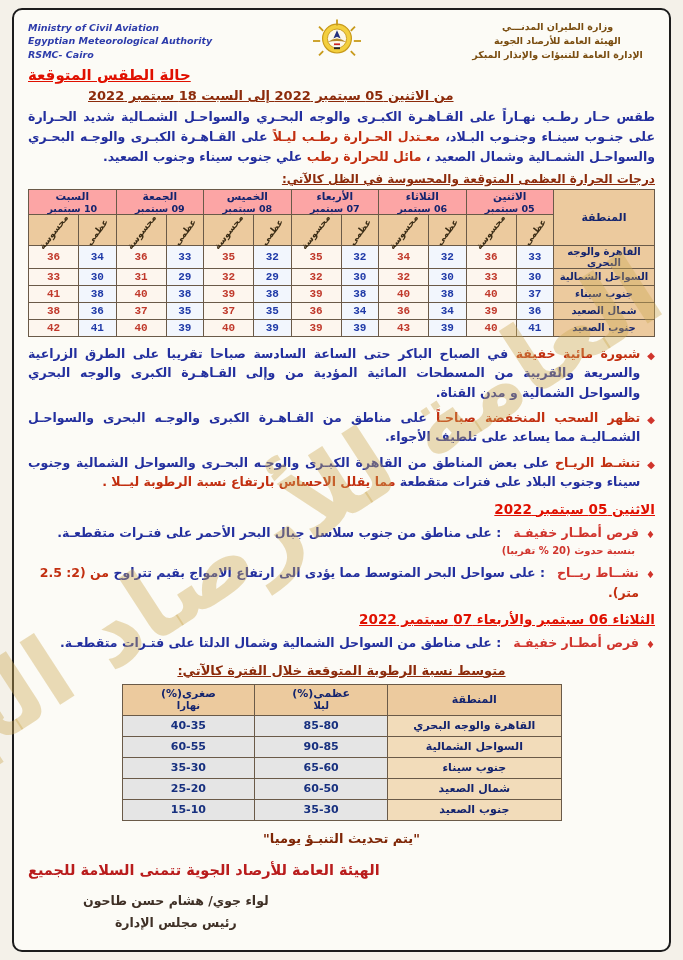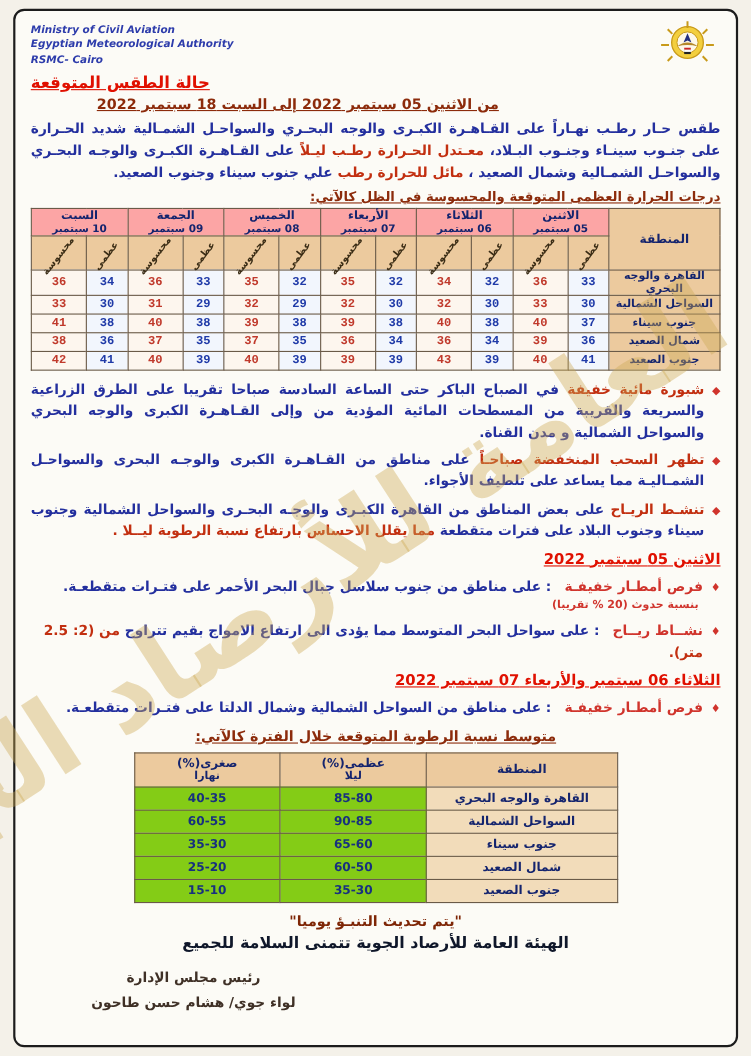--- a/index.html
+++ b/index.html
@@ -58,24 +58,24 @@
   .item-label{color:#d0342c;}
   .item-text{margin-right:12px;}
   .item-note{color:#d0342c;font-size:10px;margin-right:4px;margin-top:1px;}
   
   .hcaption{text-align:center;color:#8c2b0b;font-weight:bold;font-size:13px;text-decoration:underline;margin:10px 0 6px;}
   .hum-table{width:440px;margin:0 auto;font-size:11px;}
   .hum-table th,.hum-table td{border:1px solid #6a5a48;text-align:center;}
   .hum-h{background:#ecca9e;color:#14246e;font-weight:bold;padding:2px 4px;line-height:1.25;}
   .hum-sub{font-size:10px;}
   .hum-region{background:#f2dcba;color:#14246e;font-weight:bold;padding:1px 4px;height:18px;}
-  .hum-val{color:#17307f;font-weight:bold;background:#84cc16;}
+  .hum-val{color:#17307f;font-weight:bold;background:#e5e5e5;}
   
   .foot-quote{text-align:center;color:#7e2606;font-weight:bold;font-size:13px;margin-top:10px;}
-  .foot-wish{text-align:center;color:#0f172a;font-weight:bold;font-size:14.5px;margin-top:4px;}
+  .foot-wish{text-align:left;color:#b91c1c;font-weight:bold;font-size:14.5px;margin-top:16px;}
   .signature{width:fit-content;margin:12px auto 0 55px;text-align:center;color:#3f3026;font-weight:bold;font-size:12.5px;line-height:1.75;}
 </style>
 </head>
 <body>
 
 <div class="frame">
 
   <div class="watermark">الهيئة العامة للأرصاد الجوية</div>
 
   <div class="content">
@@ -97,20 +97,25 @@
             <line x1="20" y1="62" x2="27" y2="55"></line>
           <line x1="80" y1="62" x2="73" y2="55"></line>
         </g>
         <circle cx="50" cy="34" r="16" fill="#fdf8e8" stroke="#c89a1a" stroke-width="1.5"></circle>
         <path d="M50,20 L44,34 L50,31 L56,34 Z" fill="#24307e"></path>
         <path d="M34,40 Q50,28 66,40 Q50,36 34,40 Z" fill="#b5892a"></path>
         <rect x="45" y="42" width="10" height="3.2" fill="#cc2222"></rect>
         <rect x="45" y="45.2" width="10" height="3.2" fill="#ffffff" stroke="#bbb" stroke-width="0.4"></rect>
         <rect x="45" y="48.4" width="10" height="3.2" fill="#222222"></rect>
       </svg>
+      <div class="hdr-ar">
+        <div>وزارة الطيران المدنـــي</div>
+        <div>الهيئة العامة للأرصاد الجوية</div>
+        <div>الإدارة العامة للتنبؤات والإنذار المبكر</div>
+      </div>
     </div>
 
     <div class="title">حالة الطقس المتوقعة</div>
     <div class="date-line">من الاثنين 05 سبتمبر 2022   إلى السبت 18 سبتمبر 2022</div>
 
     <p class="summary"><span>طقس حـار رطـب نهـاراً على القـاهـرة الكبـرى والوجه البحـري والسواحـل الشمـالية شديد الحـرارة على جنـوب سينـاء وجنـوب البـلاد، </span><span class="red">معـتدل الحـرارة رطـب ليـلاً</span><span> على القـاهـرة الكبـرى والوجـه البحـري والسواحـل الشمـالية وشمال الصعيد ، </span><span class="red">مائل للحرارة رطب</span><span> علي جنوب سيناء وجنوب الصعيد.</span></p>
 
     <div class="tcaption">درجات الحرارة العظمى المتوقعة والمحسوسة في الظل كالآتي:</div>
     <table class="temp-table">
       <thead>
@@ -314,18 +319,18 @@
           <td class="hum-val">35-30</td>
           <td class="hum-val">15-10</td>
         </tr>
       </tbody>
     </table>
 
     <div class="foot-quote">"يتم تحديث التنبـؤ يوميا"</div>
     <div class="foot-wish">الهيئة العامة للأرصاد الجوية تتمنى السلامة للجميع</div>
 
     <div class="signature">
+      <div>لواء جوي/ هشام حسن طاحون</div>
       <div>رئيس مجلس الإدارة</div>
-      <div>لواء جوي/ هشام حسن طاحون</div>
     </div>
 
   </div>
 </div>
 
 </body></html>

